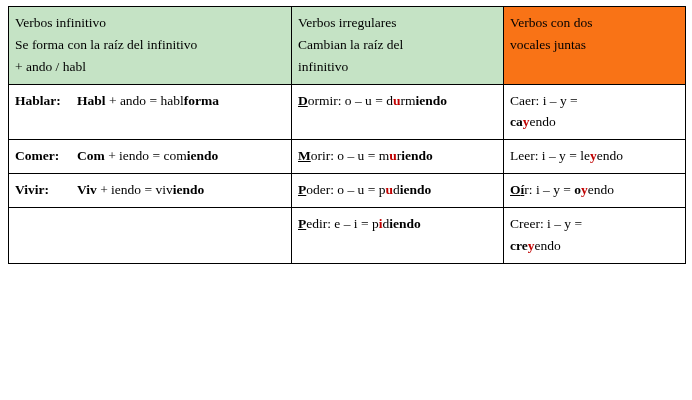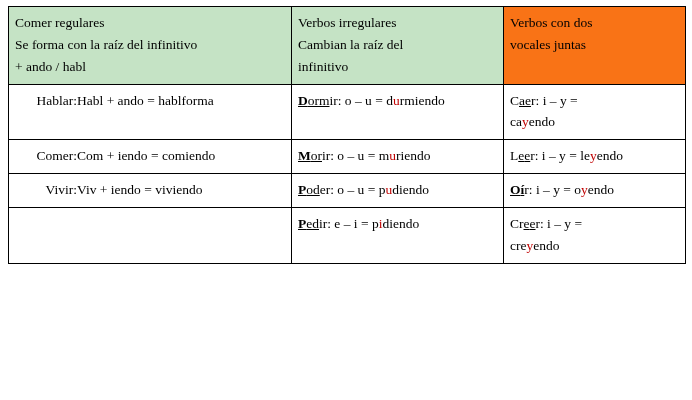--- a/index.html
+++ b/index.html
@@ -44,23 +44,23 @@
     font-size: 13.5px;
     line-height: 1.62;
   }
 
   
   .hdr-green { background: #c5e3c5; }
   .hdr-blue  { background: #f97316; }
 
   tbody td { height: 18px; }
 
-  .b { font-weight: normal; text-align: right; }
+  .b { font-weight: bold; }
   .r { color: #c00000; }
-  .u { text-decoration: underline; }
+  .u { }
   .bu { font-weight: bold; text-decoration: underline; }
 
   .inf-label {
     display: inline-block;
     min-width: 62px;
   }
   .empty-cell { height: 28px; }
 </style>
 </head>
 <body>
@@ -68,21 +68,21 @@
 <div class="sheet">
   <table class="verb-table">
     <colgroup>
       <col class="c1">
         <col class="c2">
         <col class="c3">
     </colgroup>
     <thead>
       <tr>
         <th class="hdr-green">
-          <div>Comer regulares</div>
+          <div>Verbos infinitivo</div>
           <div>Se forma con la raíz del infinitivo</div>
           <div>+ ando / habl</div>
         </th>
         <th class="hdr-green">
           <div>Verbos irregulares</div>
           <div>Cambian la raíz del</div>
           <div>infinitivo</div>
         </th>
         <th class="hdr-blue">
           <div>Verbos con dos</div>

